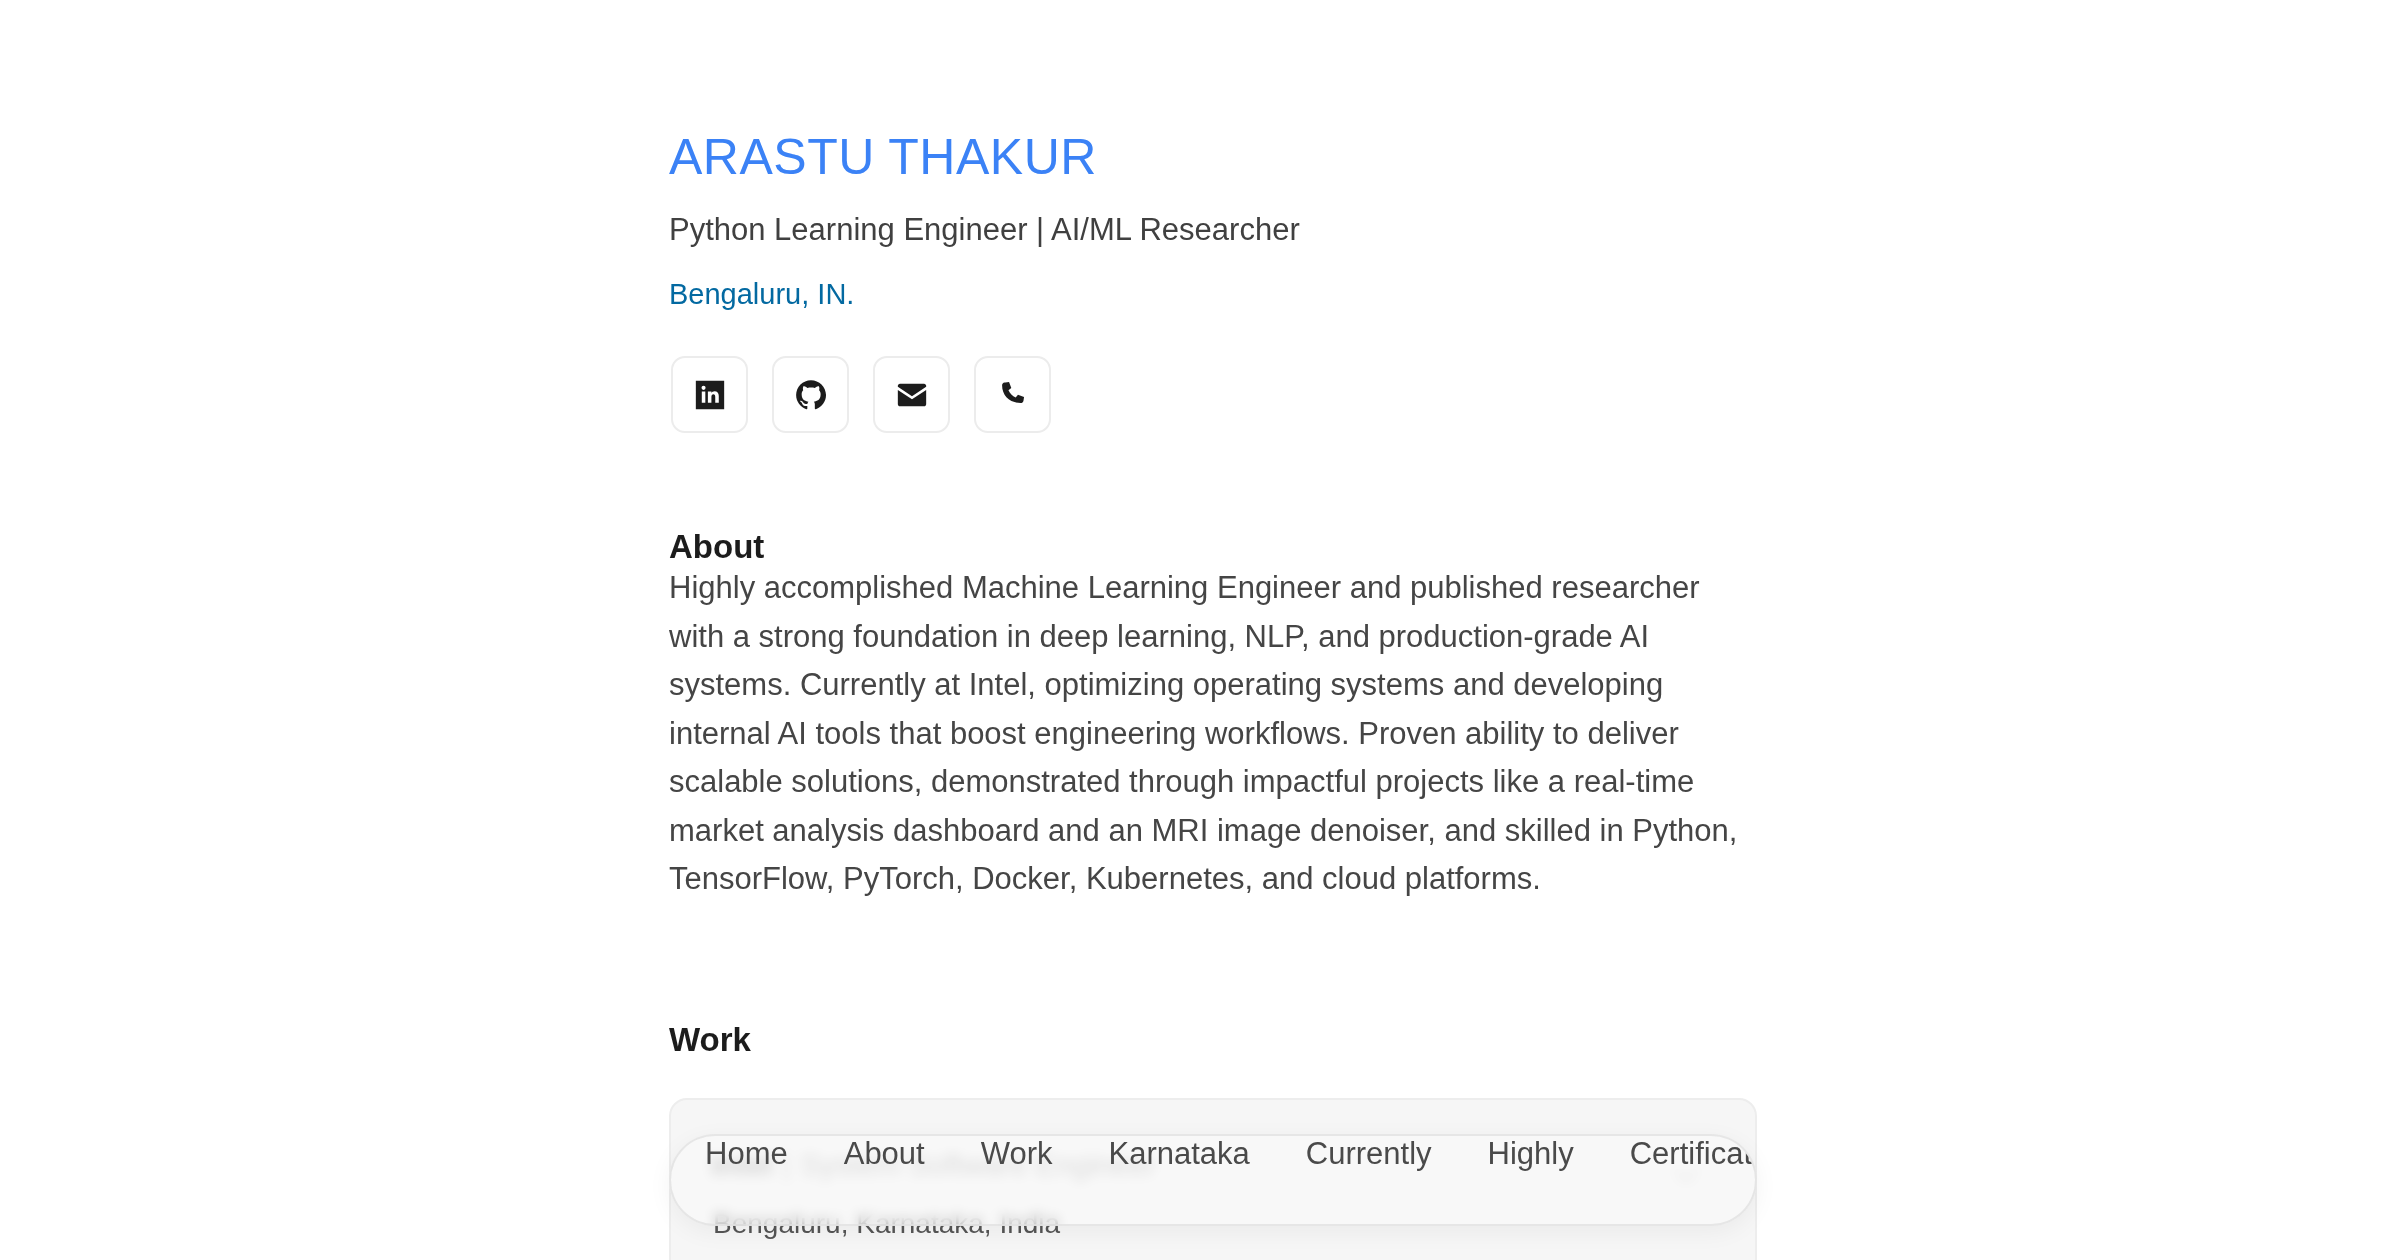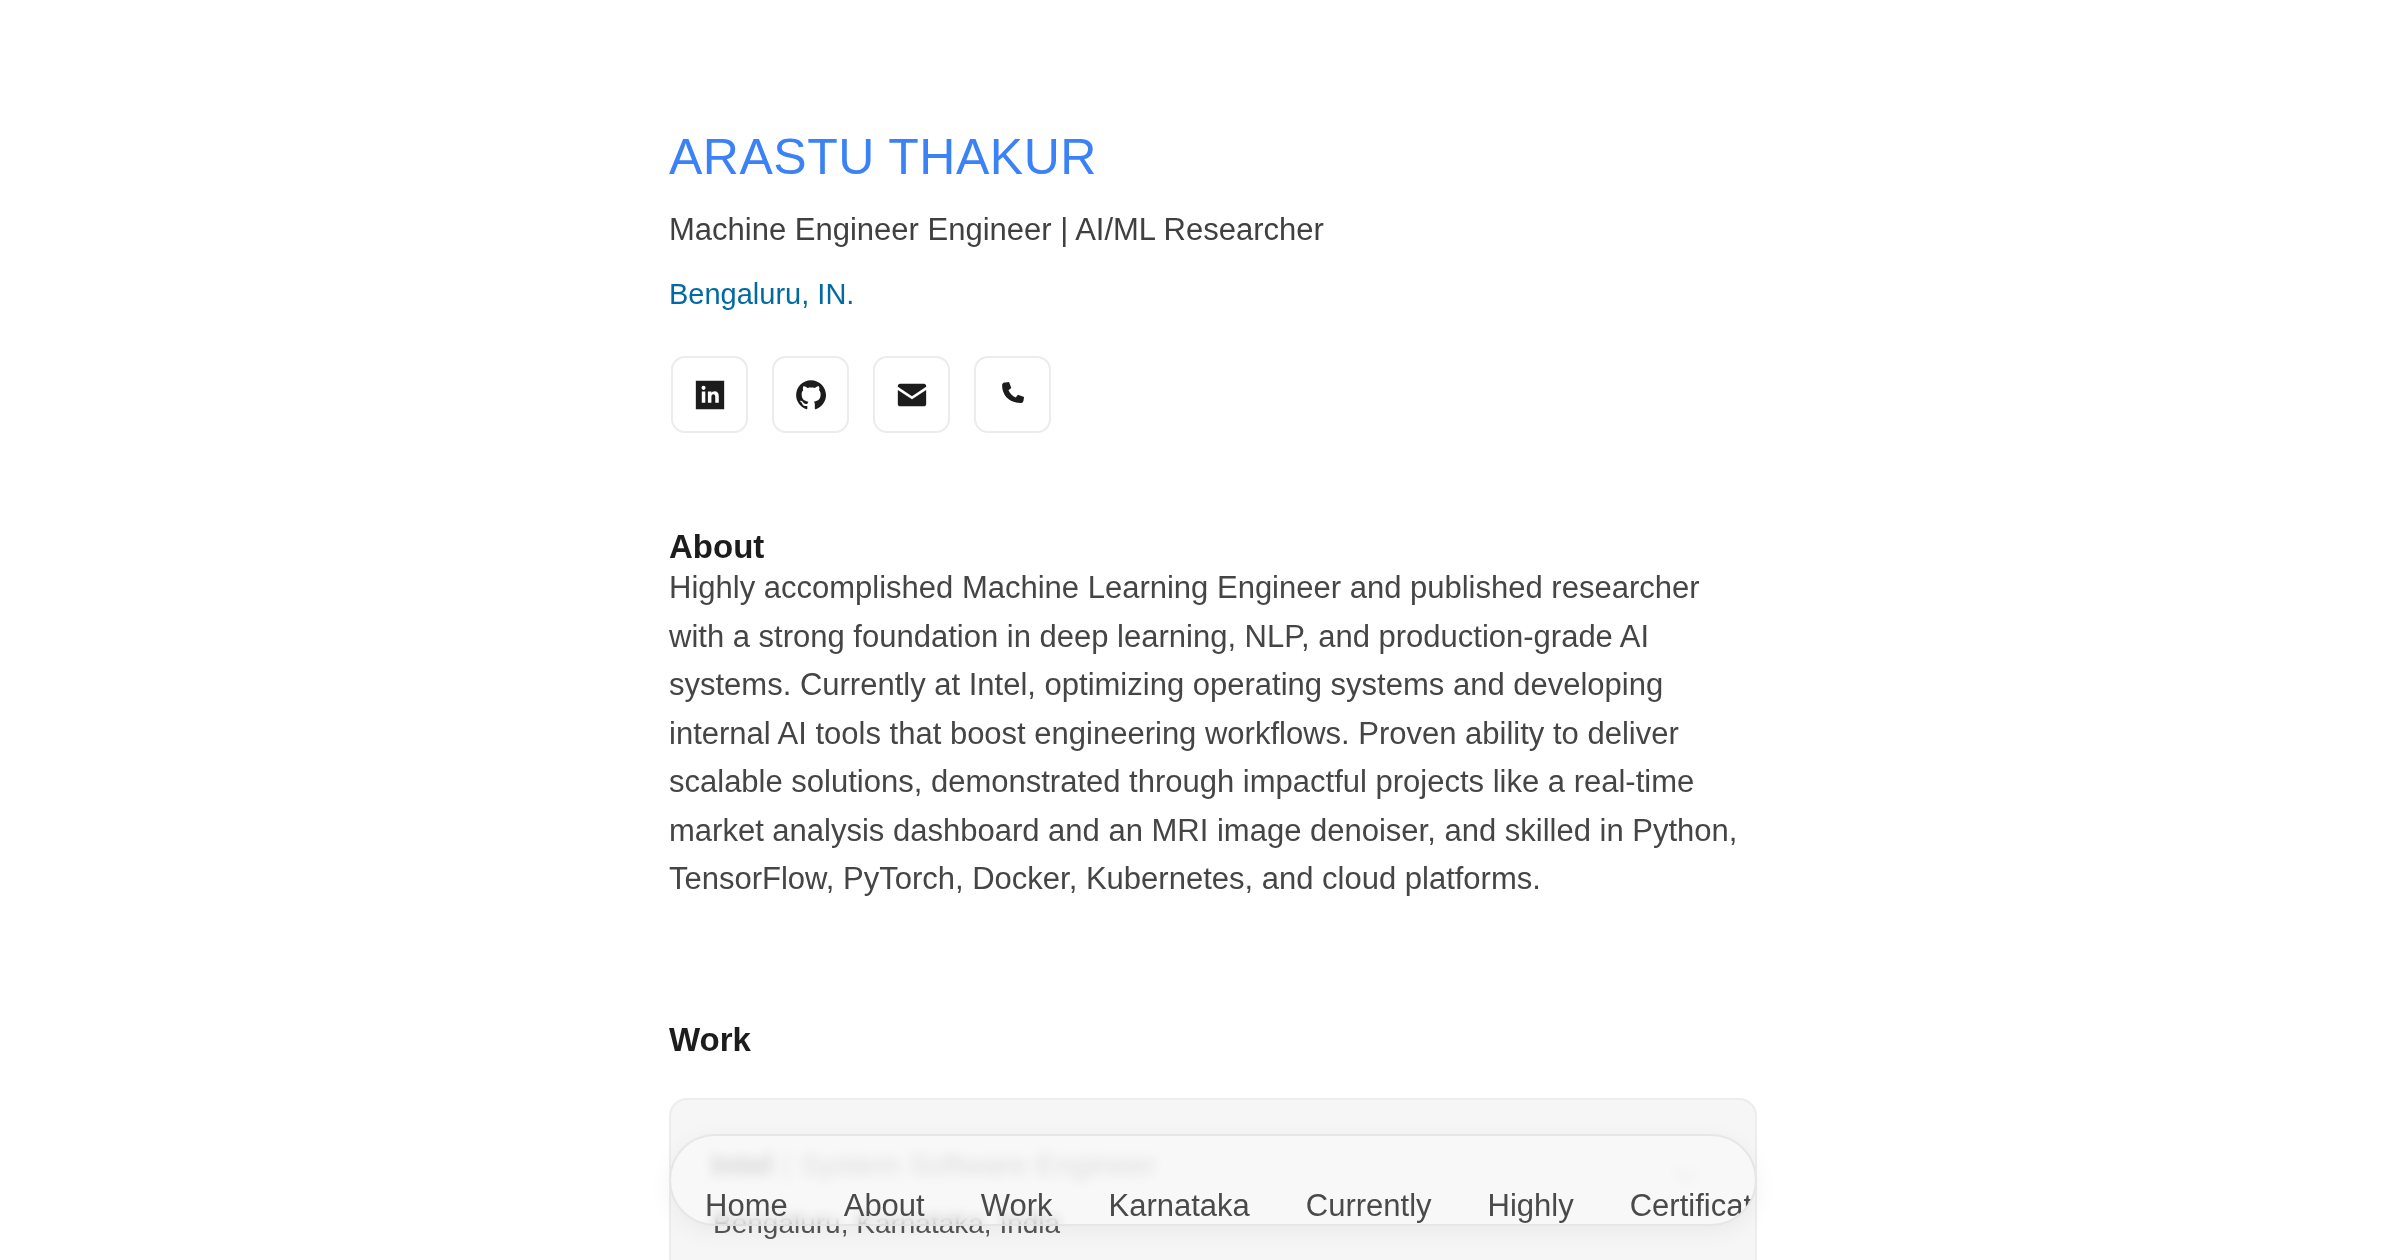--- a/index.html
+++ b/index.html
@@ -15,29 +15,29 @@
   .section-h { position: absolute; left: 0; font-size: 33px; color: #1c1c1c; white-space: nowrap; }
   .about-h { top: 528px; }
   .about-p { position: absolute; top: 564px; left: 0; width: 1085px; font-size: 31px; line-height: 48.5px; color: #454545; }
   .work-h { top: 1021px; }
   .work-card { position: absolute; top: 1098px; left: 0; width: 1088px; height: 260px; background: #f6f6f6; border: 2px solid #ededed; border-radius: 18px; }
   .work-card .company { position: absolute; top: 48px; left: 40px; font-size: 30px; color: #b8b8b8; white-space: nowrap; }
   .work-card .company b { font-weight: 600; color: #a8a8a8; }
   .work-card .company .sep { color: #c8c8c8; margin: 0 10px; }
   .work-card .place { position: absolute; top: 108px; left: 42px; font-size: 28px; color: #555; white-space: nowrap; }
   .work-card .chev { position: absolute; top: 62px; right: 60px; width: 18px; height: 18px; border-right: 4px solid #d8d8d8; border-bottom: 4px solid #d8d8d8; transform: rotate(45deg); opacity: 0.7; }
-  .nav { position: absolute; top: 1134px; left: 669px; width: 1088px; height: 92px; border-radius: 46px; background: rgba(250,250,250,0.55); border: 2px solid rgba(225,225,225,0.8); box-shadow: 0 6px 24px rgba(0,0,0,0.05); backdrop-filter: blur(6px); overflow: hidden; display: flex; align-items: flex-end; padding-left: 34px; }
+  .nav { position: absolute; top: 1134px; left: 669px; width: 1088px; height: 92px; border-radius: 46px; background: rgba(250,250,250,0.55); border: 2px solid rgba(225,225,225,0.8); box-shadow: 0 6px 24px rgba(0,0,0,0.05); backdrop-filter: blur(6px); overflow: hidden; display: flex; align-items: flex-start; padding-left: 34px; }
   .nav-item { font-size: 31px; color: #4a4a4a; white-space: nowrap; margin-right: 56px; }
 </style>
 </head>
 <body>
 
 <div class="container">
   <h1 class="name">ARASTU THAKUR</h1>
-  <div class="title">Machine Engineer Engineer | AI/ML Researcher</div>
+  <div class="title">Python Learning Engineer | AI/ML Researcher</div>
   <div class="location">Bengaluru, IN.</div>
 
   <div class="socials">
     <a class="social-btn" title="LinkedIn">
       <svg viewBox="0 0 24 24">
           <path d="M2 2h20v20H2z M6.2 9.5v8h2.5v-8z M7.45 5.5a1.45 1.45 0 1 0 0 2.9a1.45 1.45 0 0 0 0-2.9z M10.5 9.5v8H13v-4.2c0-1.1.5-1.8 1.4-1.8c.9 0 1.3.6 1.3 1.8v4.2h2.5v-4.8c0-2.4-1.2-3.4-2.9-3.4c-1.2 0-2 .6-2.3 1.2V9.5z" fill-rule="evenodd"></path>
         </svg>
     </a>
     <a class="social-btn" title="GitHub">
       <svg viewBox="0 0 24 24">

